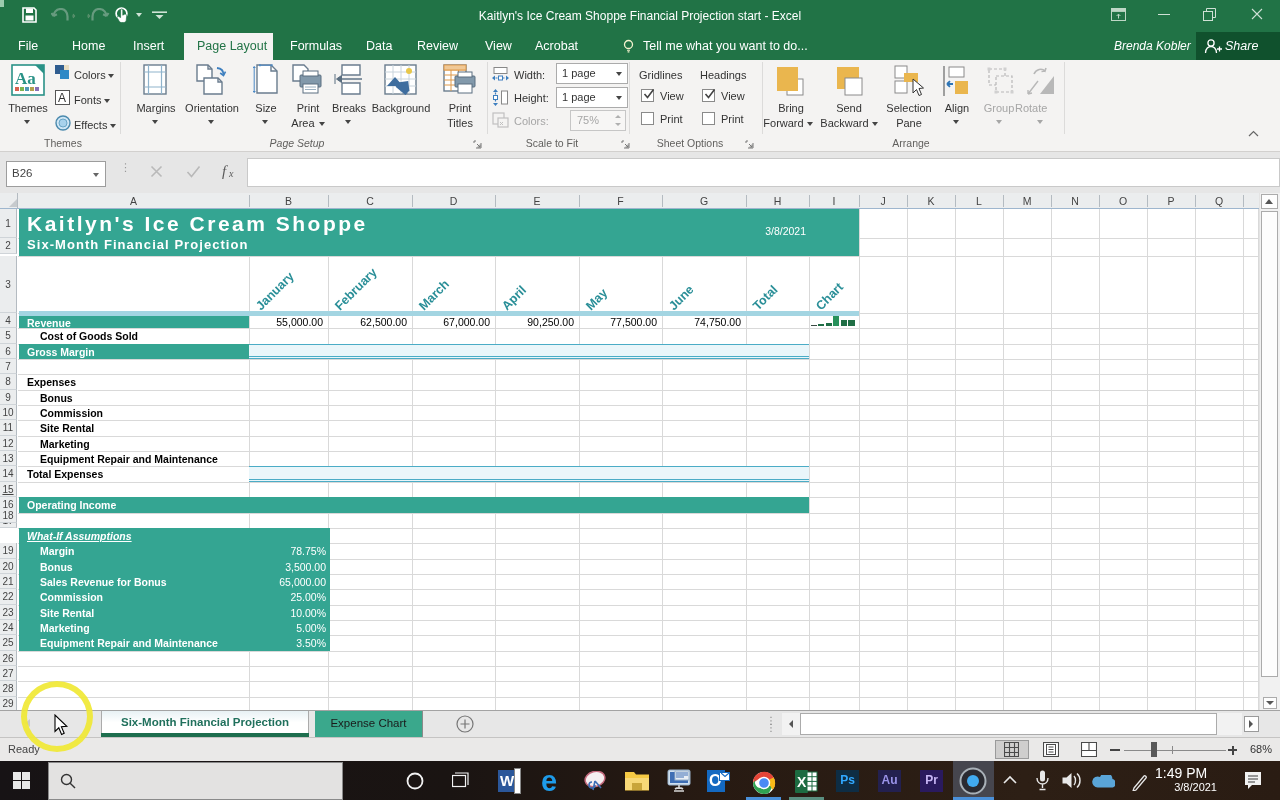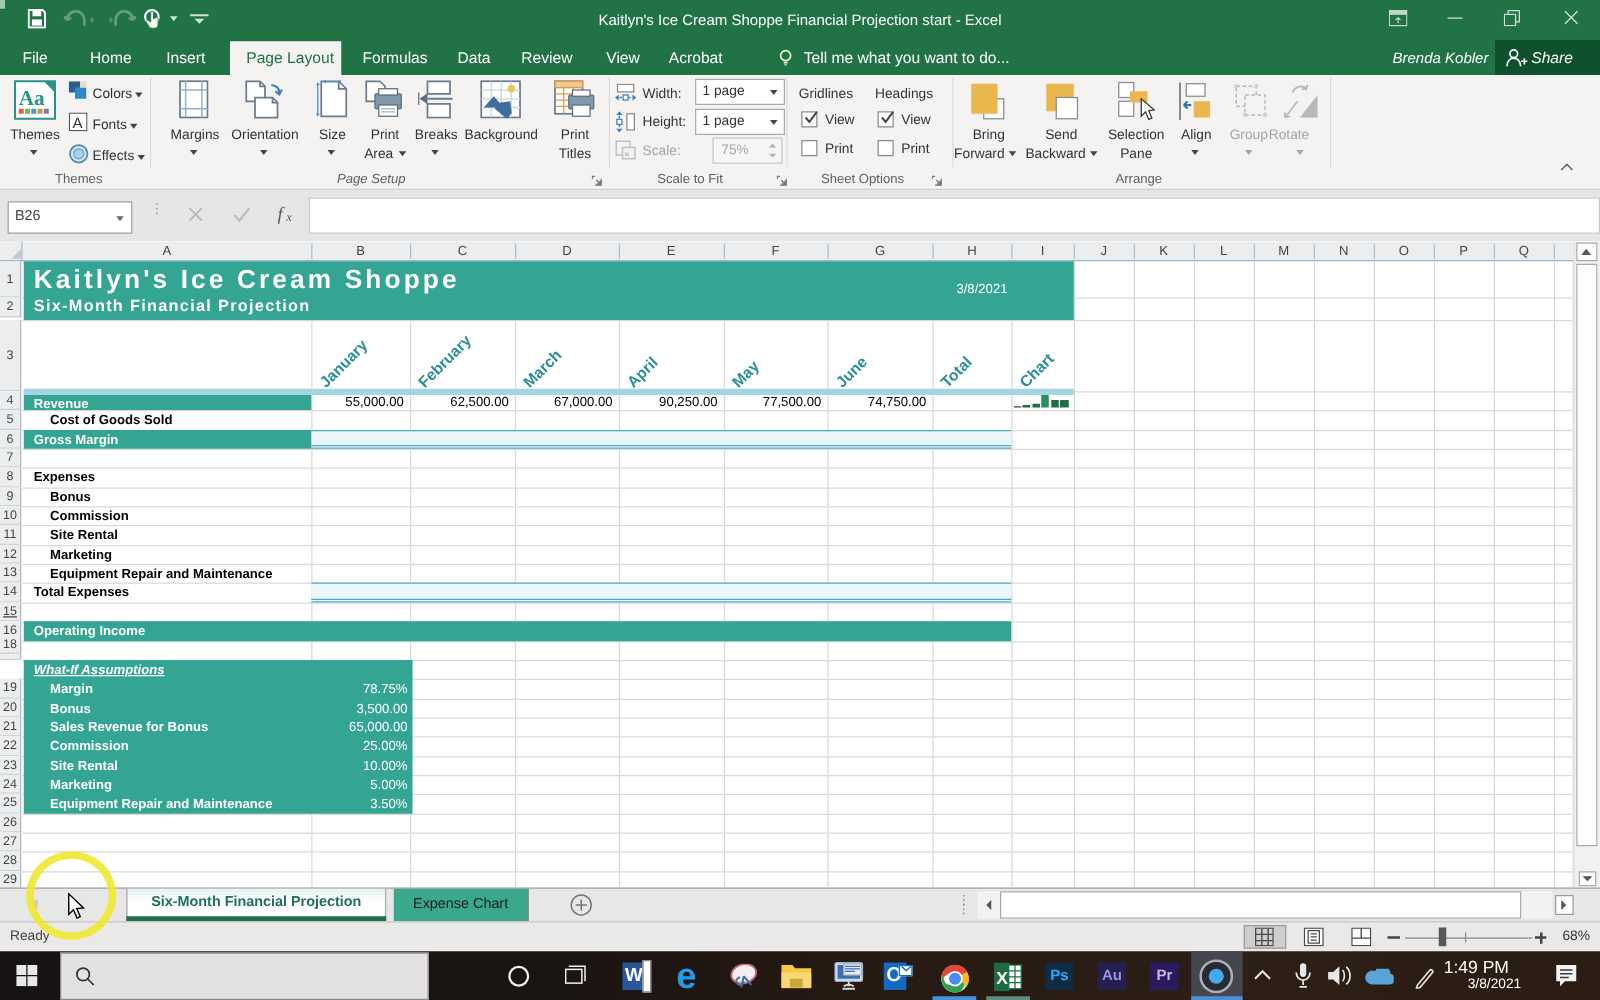--- a/index.html
+++ b/index.html
@@ -247,21 +247,21 @@
   <div class="ab rtext" style="left:514px;top:32px;">Height:</div>
   <div class="ab" style="left:556px;top:27px;width:72px;height:21px;background:#fff;border:1px solid #ababab;box-sizing:border-box;">
     <span class="rtext" style="position:absolute;left:5px;top:3px;">1 page</span>
     <span class="caret" style="position:absolute;right:5px;top:8px;"></span>
   </div>
   <svg class="ab" style="left:492px;top:52px;" width="17" height="16" viewBox="0 0 17 16">
     <rect x="1" y="1" width="11" height="11" fill="none" stroke="#c0c0c0" stroke-width="1.2"></rect>
     <rect x="6" y="6" width="10" height="9" fill="#f4f3f2" stroke="#c0c0c0" stroke-width="1.2"></rect>
     <path d="M8 13 l3 -3 m0 3 l-3 -3" stroke="#c0c0c0"></path>
   </svg>
-  <div class="ab rtext gray" style="left:514px;top:55px;">Scale:</div>
+  <div class="ab rtext gray" style="left:514px;top:55px;">Colors:</div>
   <div class="ab" style="left:570px;top:50px;width:56px;height:21px;background:#f7f6f5;border:1px solid #c6c6c6;box-sizing:border-box;">
     <span class="rtext gray" style="position:absolute;left:6px;top:3px;">75%</span>
     <span style="position:absolute;right:4px;top:4px;width:0;height:0;border-left:3px solid transparent;border-right:3px solid transparent;border-bottom:3.5px solid #b0b0b0;"></span>
     <span style="position:absolute;right:4px;bottom:4px;width:0;height:0;border-left:3px solid transparent;border-right:3px solid transparent;border-top:3.5px solid #b0b0b0;"></span>
   </div>
 
   <div class="ab rtext" style="left:639px;top:9px;">Gridlines</div>
   <div class="ab rtext" style="left:700px;top:9px;">Headings</div>
   <div class="ab" style="left:641px;top:29px;width:13px;height:13px;background:#fff;border:1px solid #8a8a8a;box-sizing:border-box;"></div>
   <svg class="ab" style="left:643px;top:28px;" width="12" height="12" viewBox="0 0 12 12">

